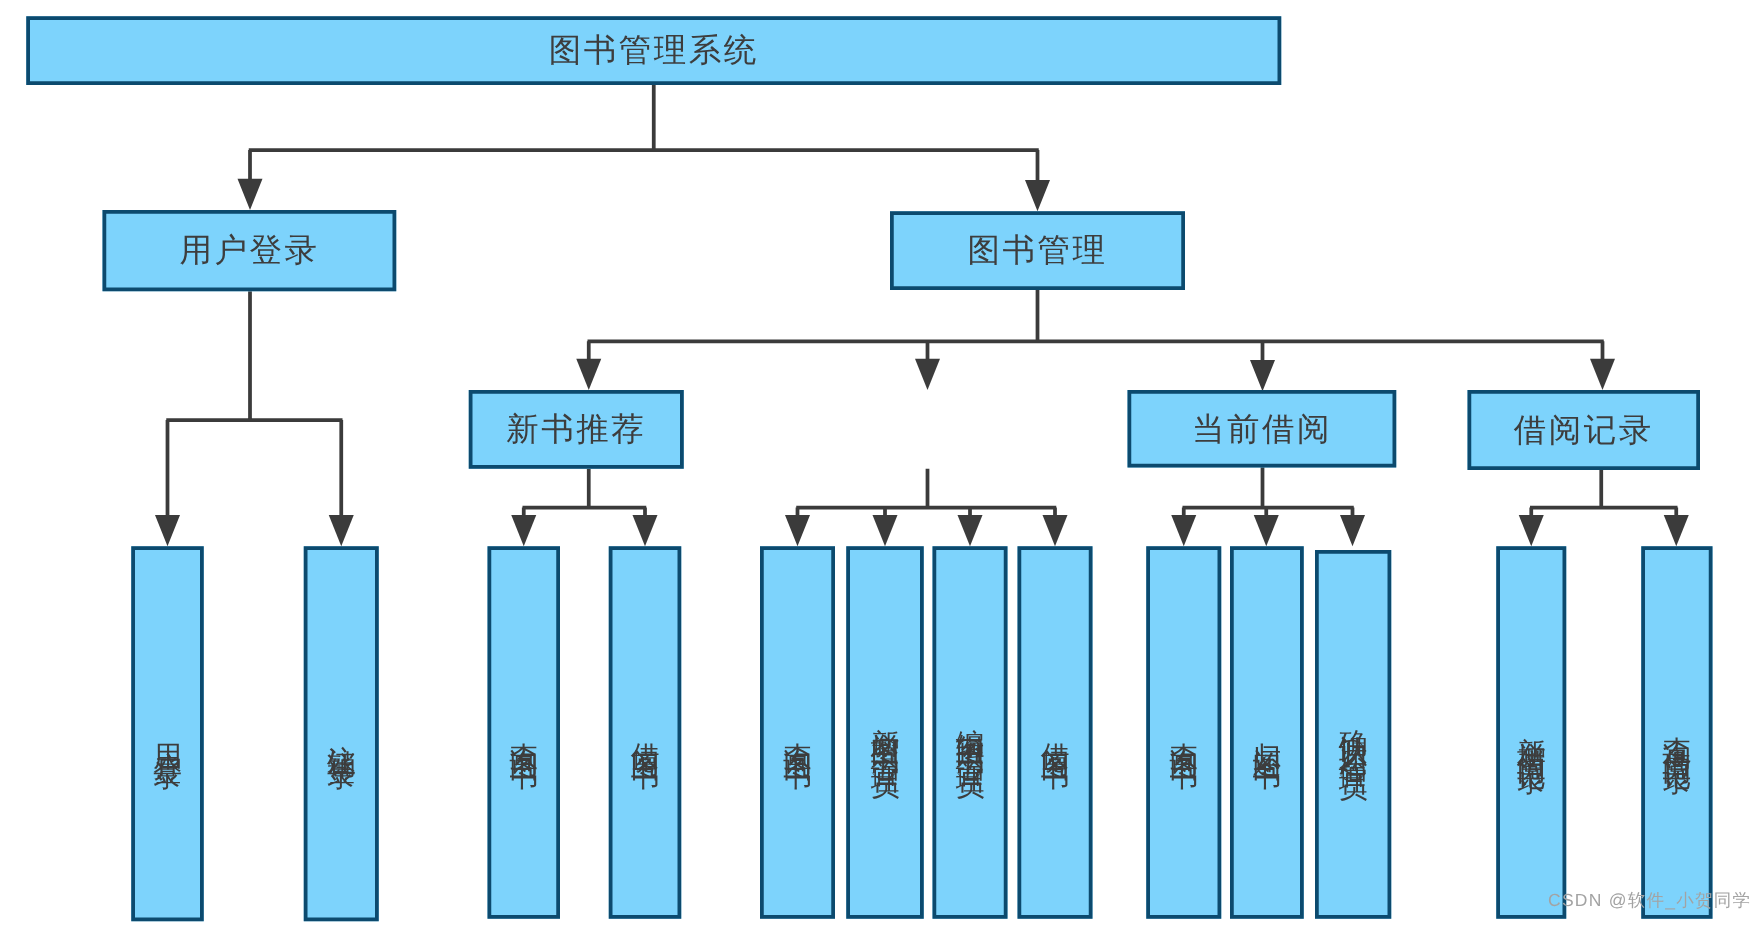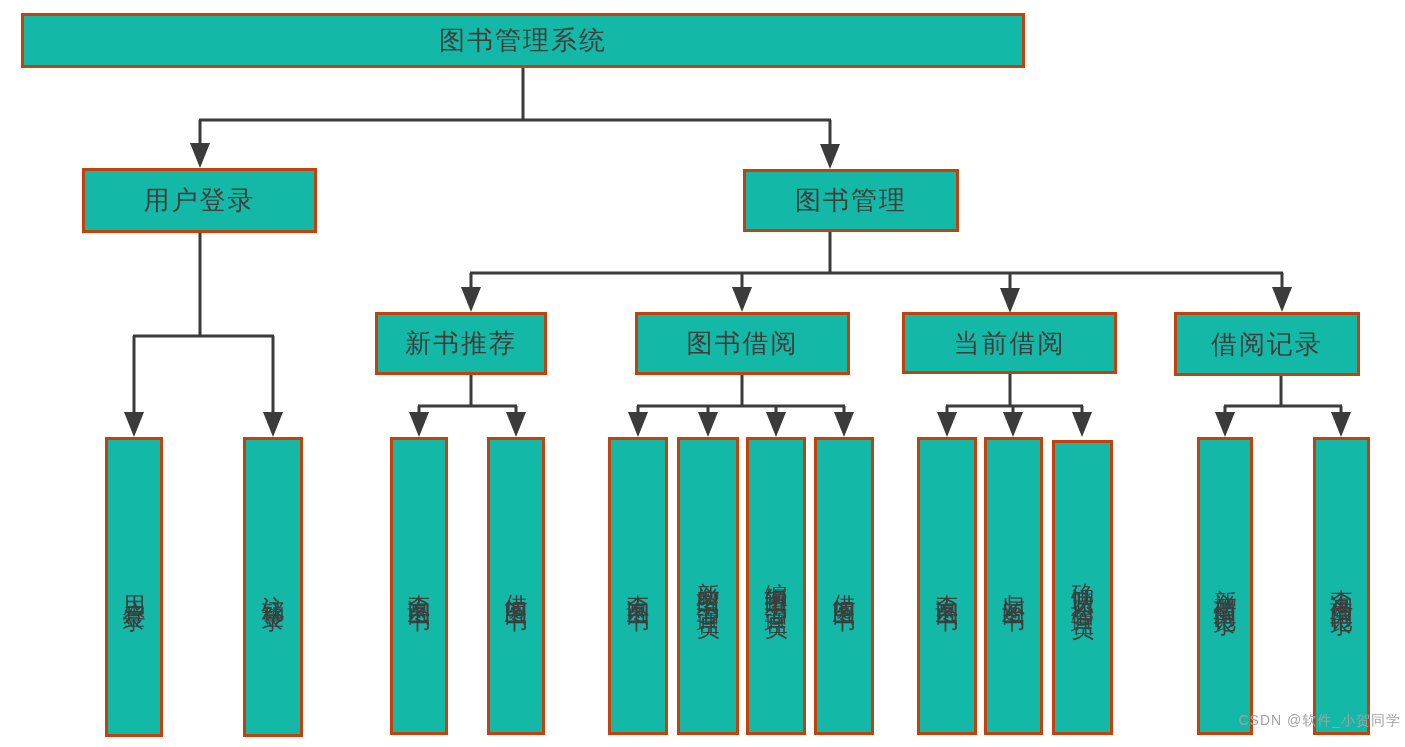--- a/index.html
+++ b/index.html
@@ -17,22 +17,22 @@
   }
   #connectors {
     position: absolute;
     left: 0;
     top: 0;
     z-index: 1;
   }
   .node {
     position: absolute;
     box-sizing: border-box;
-    border: 3px solid #c2410c;
-    background: #14b8a6;
+    border: 3px solid #0c4a6e;
+    background: #7dd3fc;
     color: #3d3d3d;
     display: flex;
     align-items: center;
     justify-content: center;
     z-index: 2;
   }
   .hbox {
     font-size: 26px;
     letter-spacing: 2px;
     white-space: nowrap;
@@ -114,24 +114,23 @@
       <polygon points="1003,412 1023,412 1013,437"></polygon>
       <polygon points="1072,412 1092,412 1082,437"></polygon>
       <polygon points="1215,412 1235,412 1225,437"></polygon>
       <polygon points="1331,412 1351,412 1341,437"></polygon>
     </g>
   </svg>
 
   <div class="node hbox" style="left:21px; top:13px; width:1004px; height:55px;">图书管理系统</div>
 
   <div class="node hbox" style="left:82px; top:168px; width:235px; height:65px;">用户登录</div>
-  <div class="node hbox" style="left:712px; top:169px; width:216px; height:63px;margin-left:31px;">图书管理</div>
+  <div class="node hbox" style="left:712px; top:169px; width:236px; height:63px;">图书管理</div>
 
   <div class="node hbox" style="left:375px; top:312px; width:172px; height:63px;">新书推荐</div>
-  <div class="node hbox" style="left:635px; top:312px; width:215px; height:63px;">图书借阅</div>
   <div class="node hbox" style="left:902px; top:312px; width:215px; height:62px;">当前借阅</div>
   <div class="node hbox" style="left:1174px; top:312px; width:186px; height:64px;">借阅记录</div>
 
   <div class="node vbox" style="left:105px; top:437px; width:58px; height:300px;">用户登录</div>
   <div class="node vbox" style="left:243px; top:437px; width:60px; height:300px;">注销登录</div>
 
   <div class="node vbox" style="left:390px; top:437px; width:58px; height:298px;">查询图书</div>
   <div class="node vbox" style="left:487px; top:437px; width:58px; height:298px;">借阅图书</div>
 
   <div class="node vbox" style="left:608px; top:437px; width:60px; height:298px;">查询图书</div>

